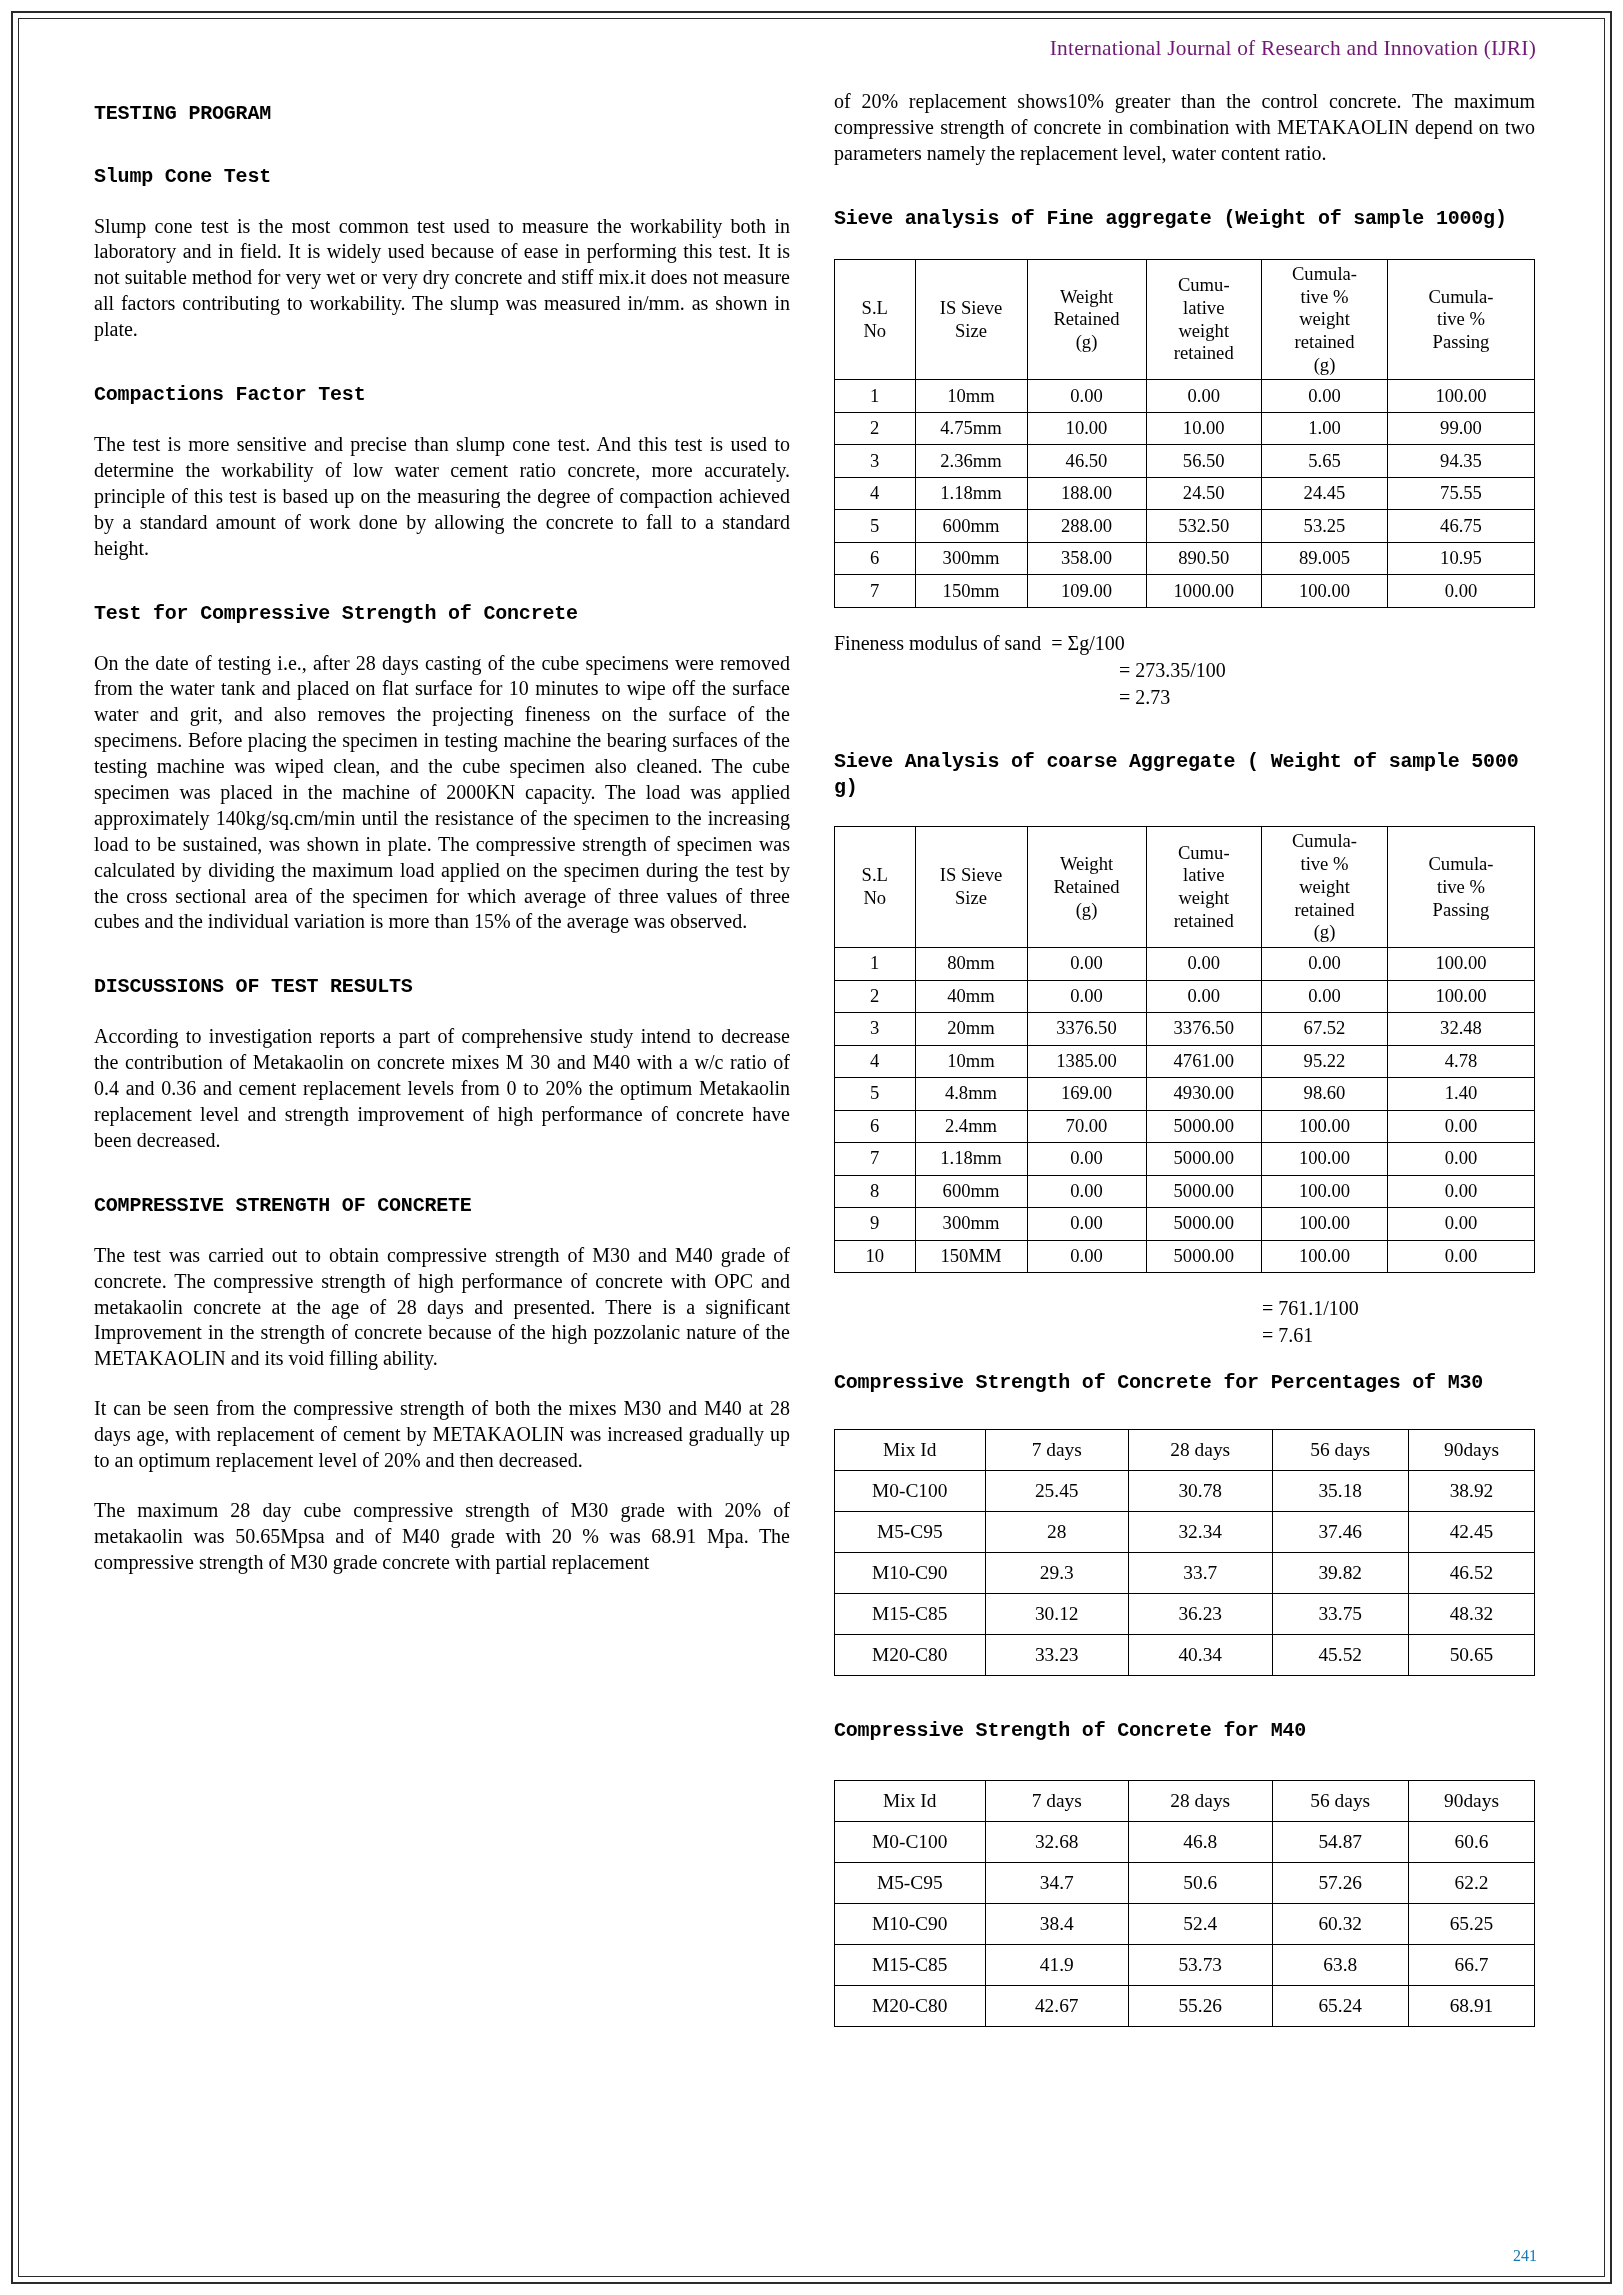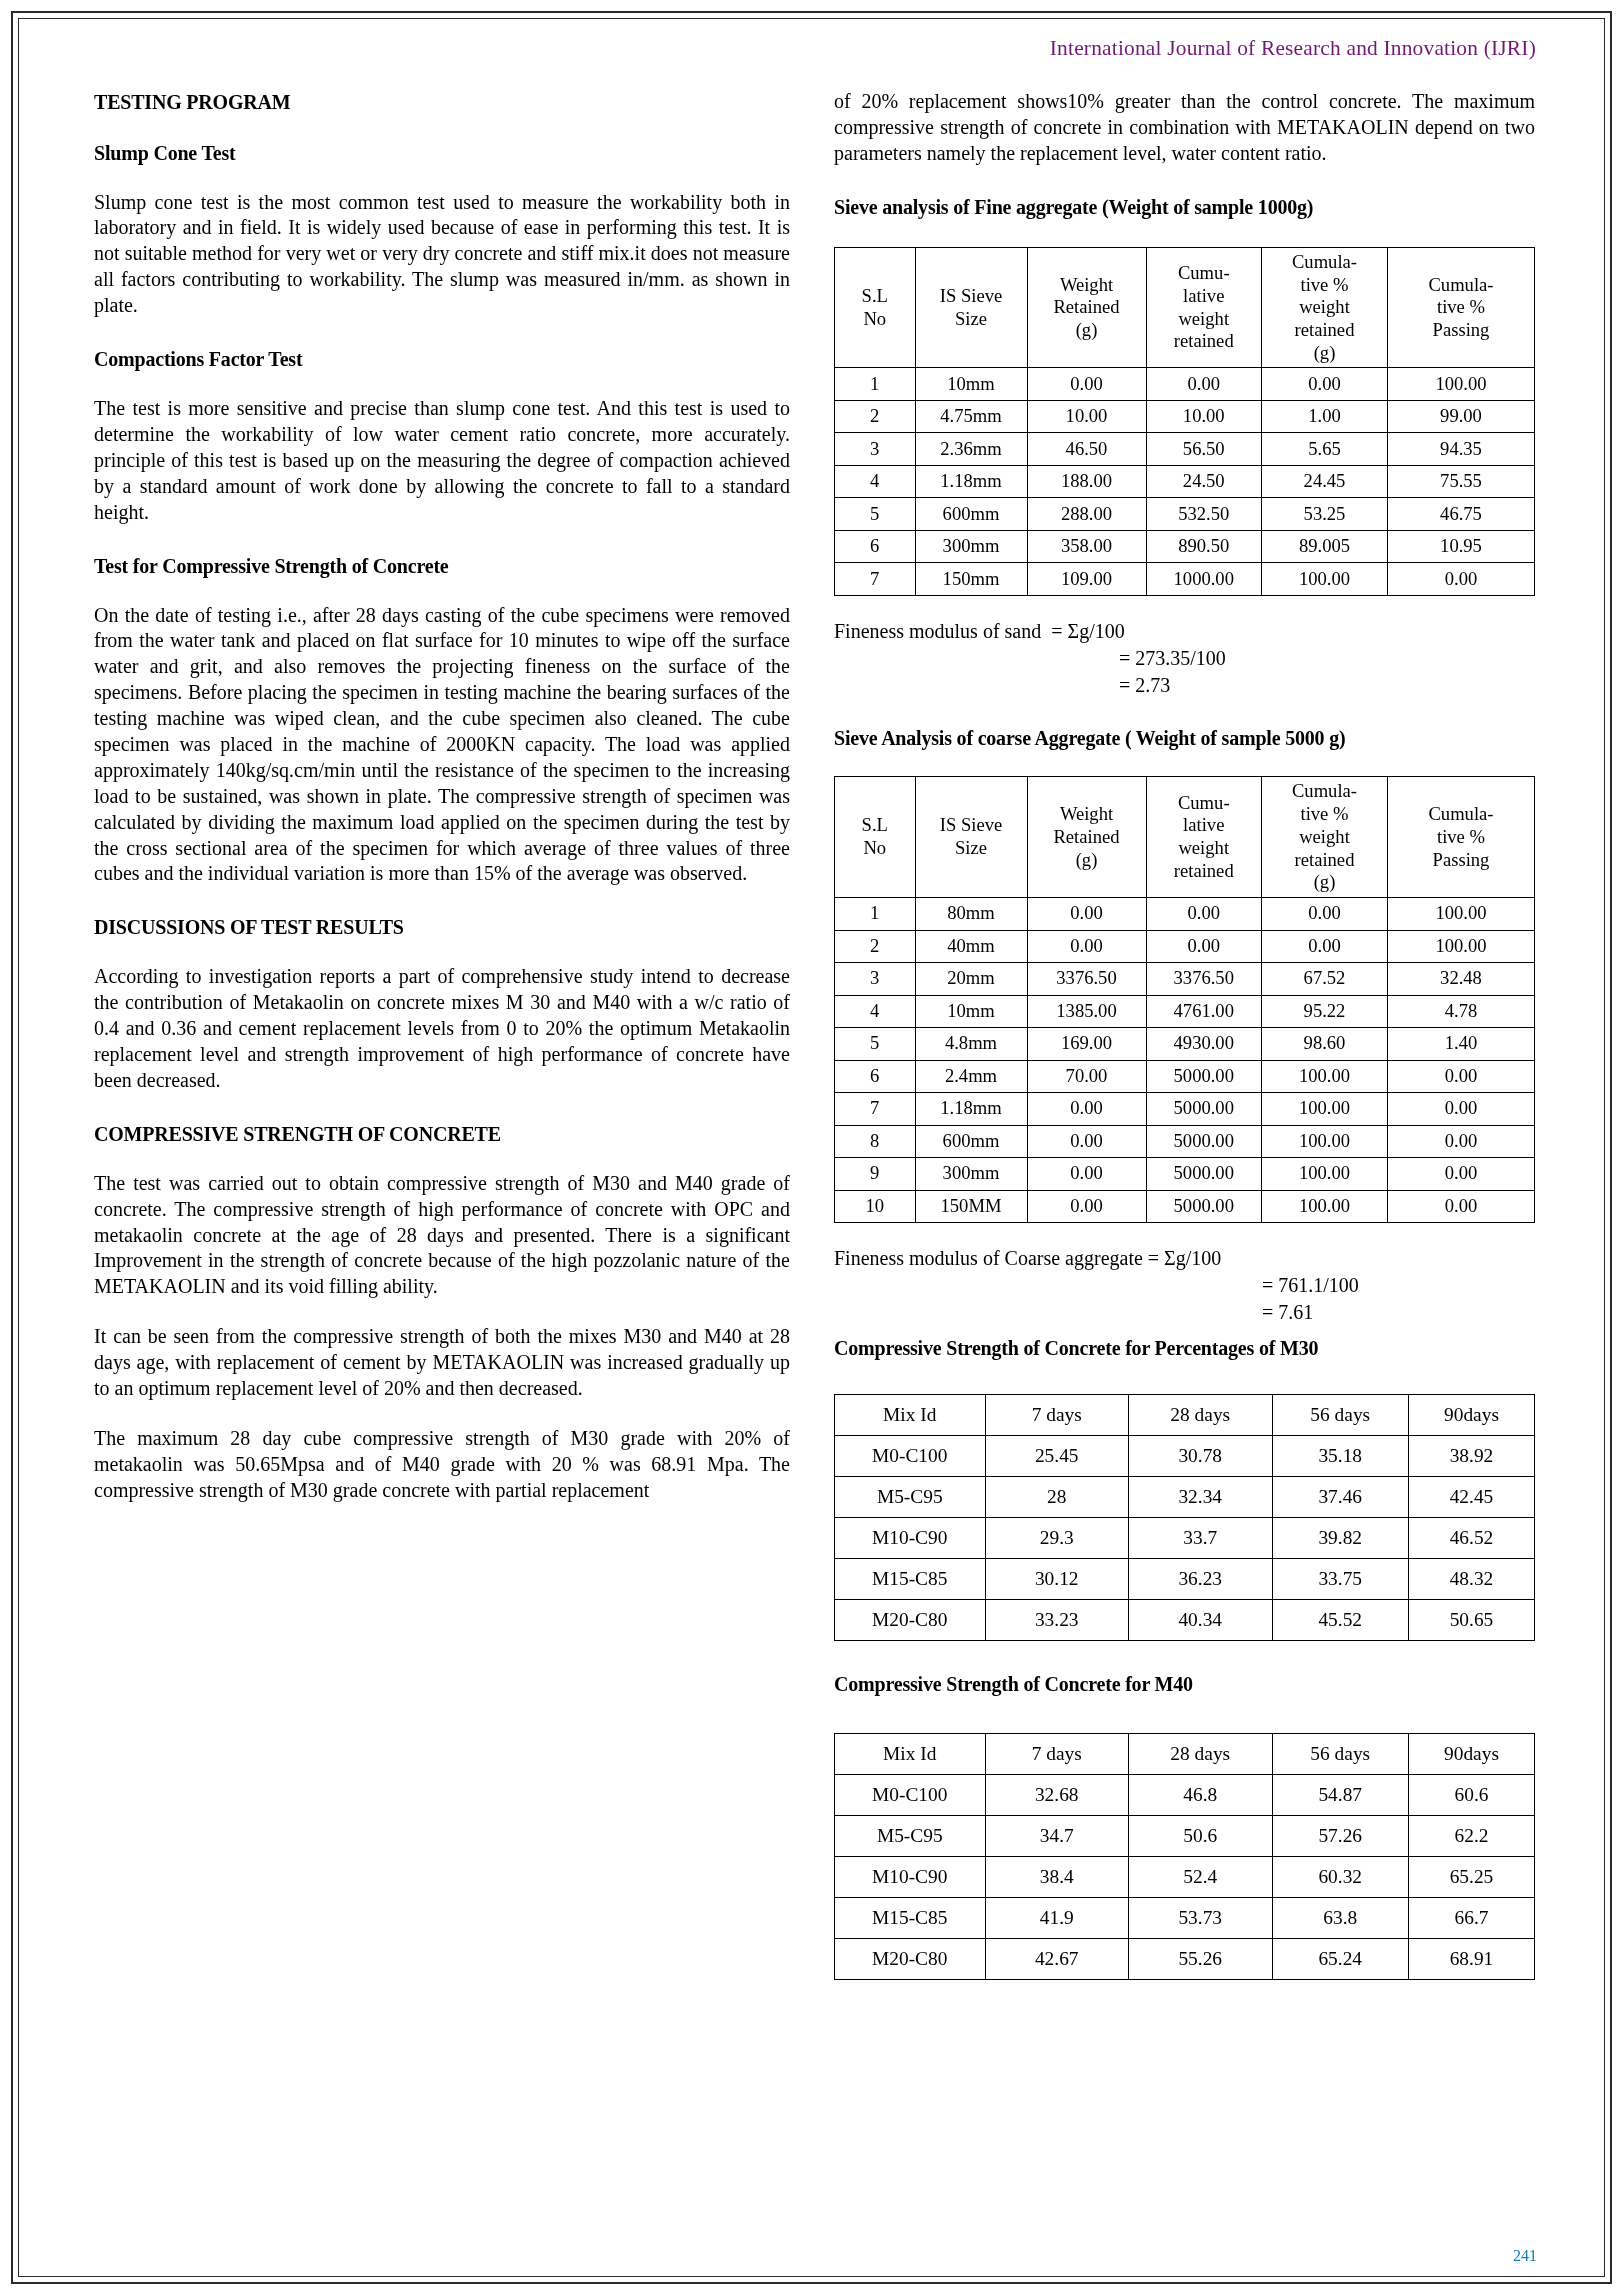--- a/index.html
+++ b/index.html
@@ -42,24 +42,24 @@
     position: absolute;
     left: 94px; top: 89px;
     width: 1441px;
     display: flex;
     gap: 44px;
   }
   .col { width: 696px; }
   .col-right { width: 701px; }
 
   h2.sec {
-    font-family: Liberation Serif, serif;
+    font-family: Liberation Mono, monospace;
     font-weight: bold;
     font-size: 20px;
-    margin: 0 0 0 0;
+    margin: 12px 0 0 0;
     line-height: 1.30;
     letter-spacing: -0.2px;
   }
   .gap-after-head { height: 24.6px; }
   .gap-para { height: 24px; }
   .gap-head-top { height: 27px; }
 
   p.body {
     margin: 0;
     font-size: 20px;
@@ -357,24 +357,20 @@
             <td>0.00</td>
             <td>5000.00</td>
             <td>100.00</td>
             <td>0.00</td>
           </tr>
       </tbody>
     </table>
 
     <div style="height:22px"></div>
     <div class="fm-block">
-      <div class="fm-row">
-          <span class="fm-label">Fineness modulus of Coarse aggregate </span>
-          <span>= Σg/100</span>
-        </div>
       <div class="fm-indent-coarse">= 761.1/100</div>
       <div class="fm-indent-coarse">= 7.61</div>
     </div>
 
     <div style="height:9.5px"></div>
     <h2 class="sec">Compressive Strength of Concrete for Percentages of M30</h2>
     <div style="height:33px"></div>
 
     <table class="grid mix">
       <colgroup>

